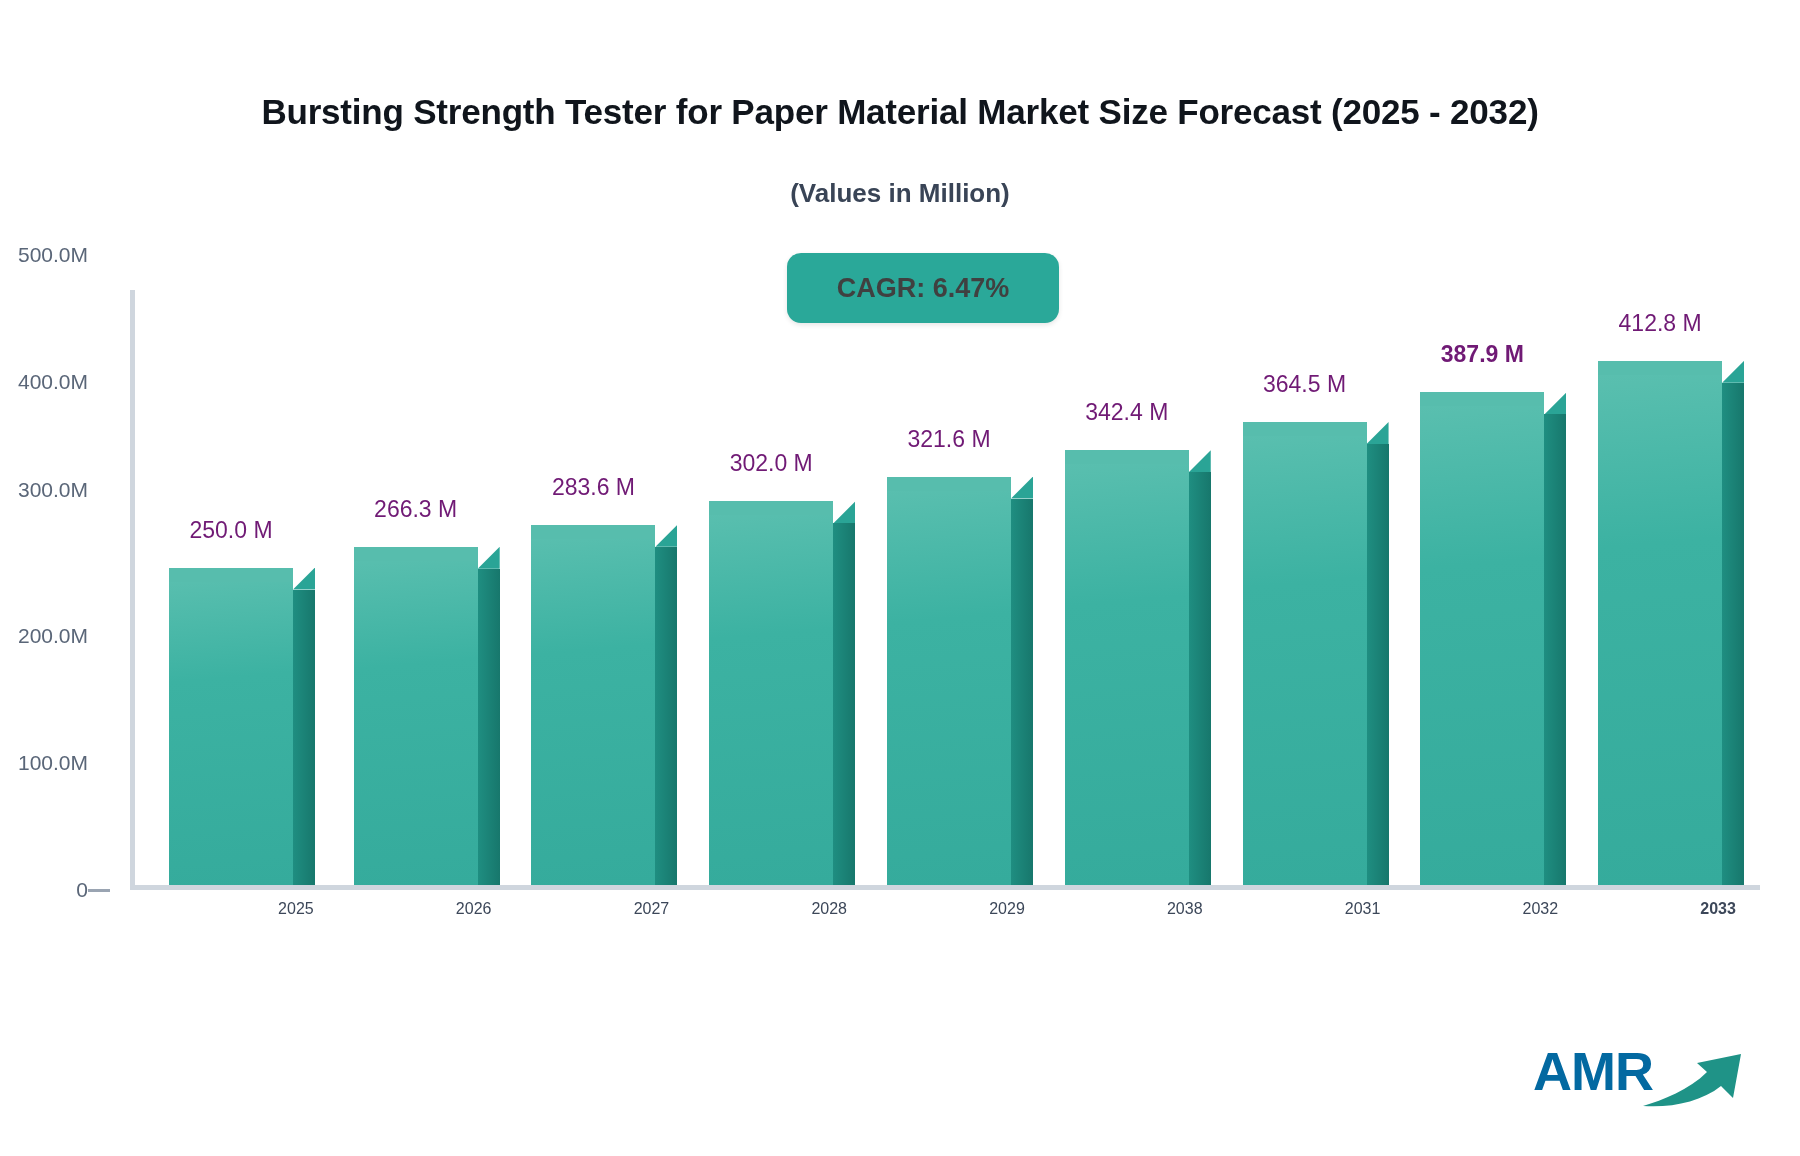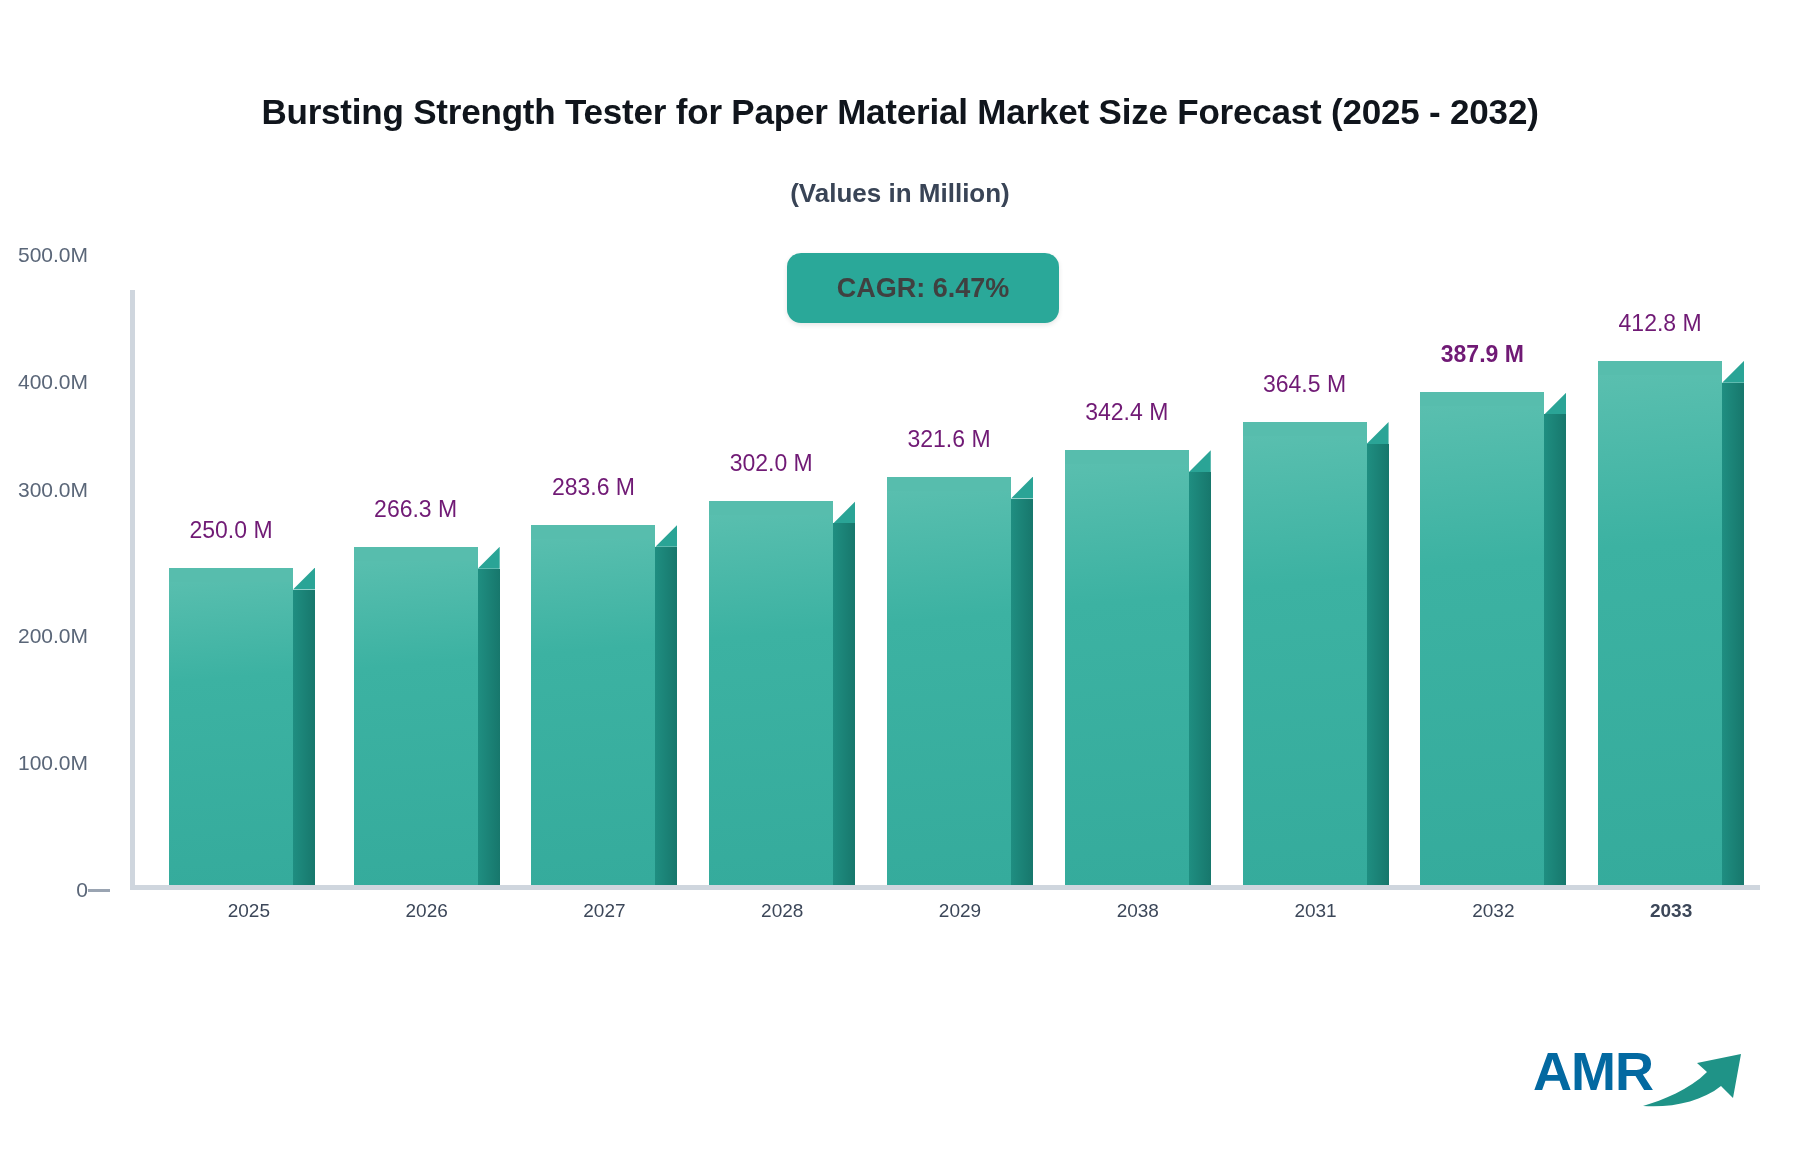--- a/index.html
+++ b/index.html
@@ -87,22 +87,23 @@
     background:#57bdad;
   }
   .bar-label {
     position:absolute;
     left:50%; transform:translateX(-50%);
     font-size:23px; color:#701a75; white-space:nowrap;
   }
   .x-label {
     position:absolute; top:900px;
     text-align:center;
-    font-size:19px; color:#3c4759;
+    font-size:16px; color:#3c4759;
     transform:translateX(-50%);
+    margin-left:47px;
   }
 
   
   #amr-logo {
     position:absolute; left:1533px; top:1038px;
     width:220px; height:72px;
   }
   #amr-text {
     position:absolute; left:0; top:2px;
     font-size:54px; font-weight:bold; color:#0369a1;

